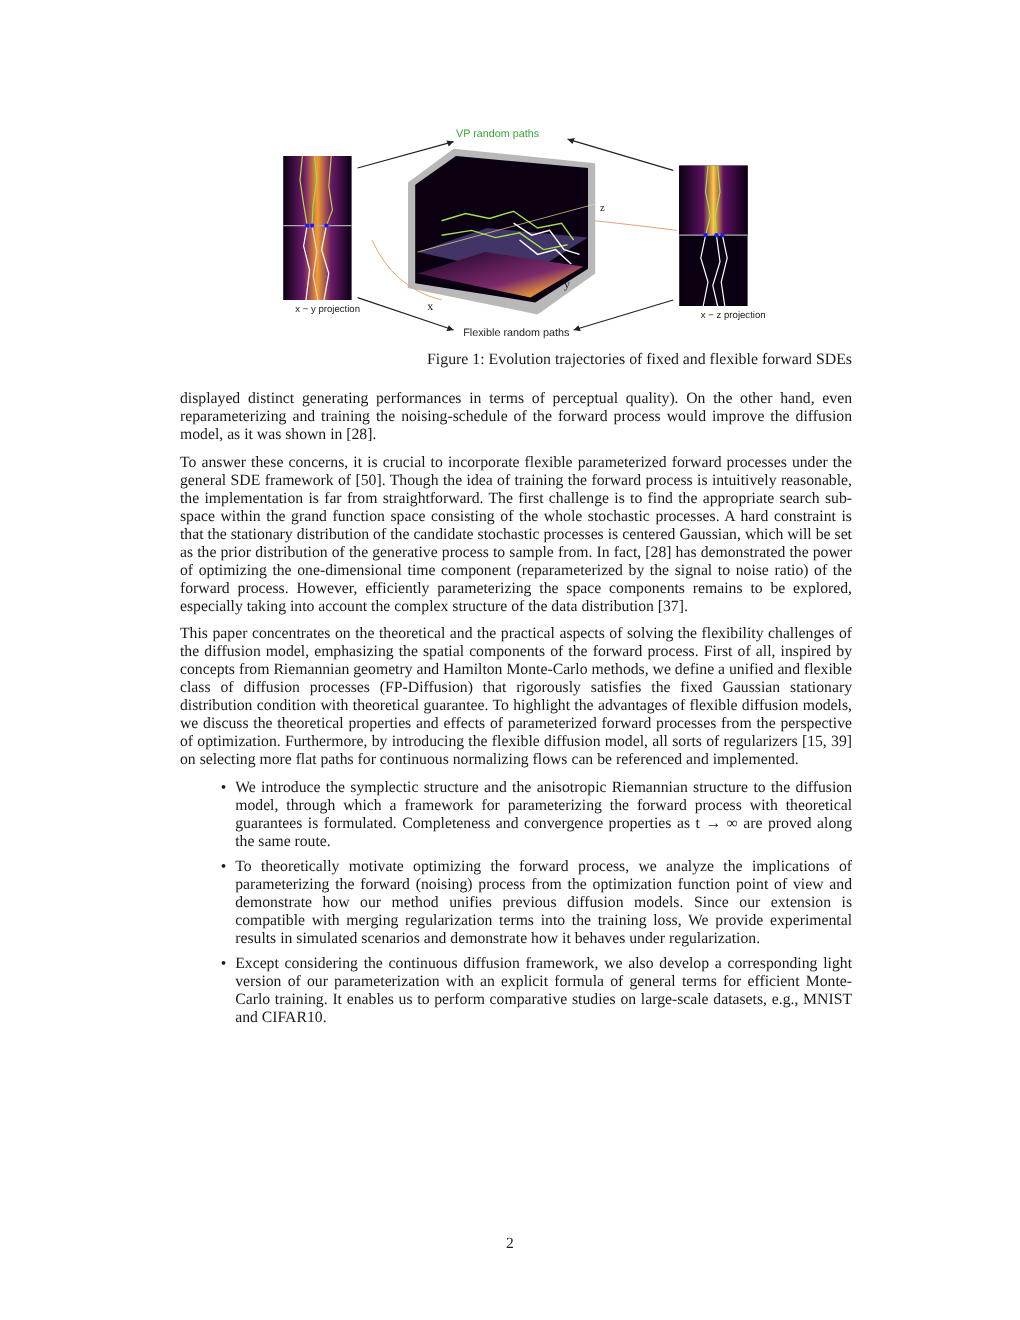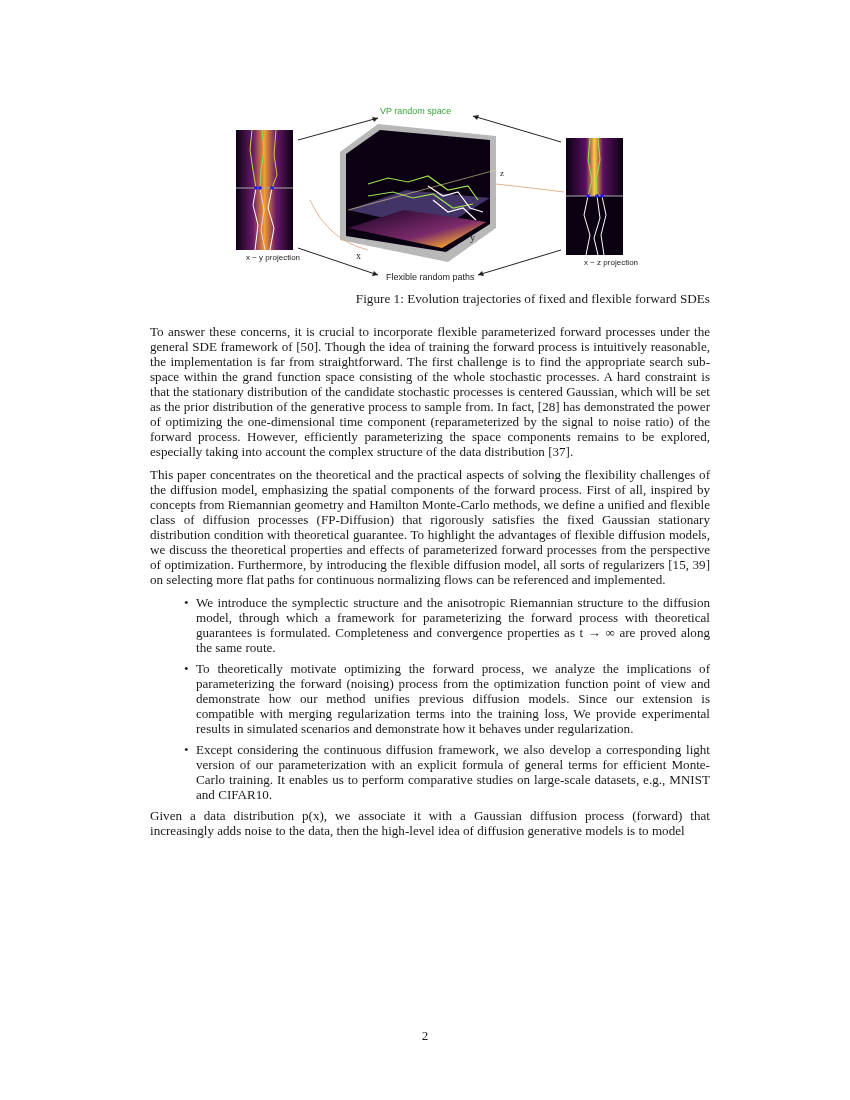--- a/index.html
+++ b/index.html
@@ -85,35 +85,35 @@
     <polygon points="150,18 144,17 146,22" fill="#222"></polygon>
     <line x1="333" y1="42" x2="245" y2="16" stroke="#222" stroke-width="1"></line>
     <polygon points="245,16 251,15 249,20" fill="#222"></polygon>
     <line x1="70" y1="148" x2="150" y2="175" stroke="#222" stroke-width="1"></line>
     <polygon points="150,175 144,176 146,171" fill="#222"></polygon>
     <line x1="333" y1="150" x2="250" y2="175" stroke="#222" stroke-width="1"></line>
     <polygon points="250,175 256,176 254,171" fill="#222"></polygon>
     <path d="M268,84 Q305,88 336,92" fill="none" stroke="#e0a070" stroke-width="0.8"></path>
     <path d="M140,150 Q100,140 82,100" fill="none" stroke="#e0a070" stroke-width="0.8"></path>
   </svg>
-  <span class="fig-label fig-vp" style="left:152px; top:6px;">VP random space</span>
+  <span class="fig-label fig-vp" style="left:152px; top:6px;">VP random paths</span>
   <span class="fig-label fig-flex" style="left:158px; top:172px;">Flexible random paths</span>
   <span class="fig-label" style="left:18px; top:153px;">x − y projection</span>
   <span class="fig-label" style="left:344px; top:158px;margin-left:12px;">x − z projection</span>
   <span class="fig-label" style="left:128px; top:150px; font-family:'Liberation Serif',serif; font-size:10px;">x</span>
   <span class="fig-label" style="left:242px; top:132px; font-family:'Liberation Serif',serif; font-size:10px;">y</span>
   <span class="fig-label" style="left:272px; top:68px; font-family:'Liberation Serif',serif; font-size:9px;">z</span>
 </div>
 
 <div class="caption">Figure 1: Evolution trajectories of fixed and flexible forward SDEs</div>
 
 <div class="body-text">
+  <p>displayed distinct generating performances in terms of perceptual quality). On the other hand, even reparameterizing and training the noising-schedule of the forward process would improve the diffusion model, as it was shown in [28].</p>
   <p>To answer these concerns, it is crucial to incorporate flexible parameterized forward processes under the general SDE framework of [50]. Though the idea of training the forward process is intuitively reasonable, the implementation is far from straightforward. The first challenge is to find the appropriate search sub-space within the grand function space consisting of the whole stochastic processes. A hard constraint is that the stationary distribution of the candidate stochastic processes is centered Gaussian, which will be set as the prior distribution of the generative process to sample from. In fact, [28] has demonstrated the power of optimizing the one-dimensional time component (reparameterized by the signal to noise ratio) of the forward process. However, efficiently parameterizing the space components remains to be explored, especially taking into account the complex structure of the data distribution [37].</p>
   <p>This paper concentrates on the theoretical and the practical aspects of solving the flexibility challenges of the diffusion model, emphasizing the spatial components of the forward process. First of all, inspired by concepts from Riemannian geometry and Hamilton Monte-Carlo methods, we define a unified and flexible class of diffusion processes (FP-Diffusion) that rigorously satisfies the fixed Gaussian stationary distribution condition with theoretical guarantee. To highlight the advantages of flexible diffusion models, we discuss the theoretical properties and effects of parameterized forward processes from the perspective of optimization. Furthermore, by introducing the flexible diffusion model, all sorts of regularizers [15, 39] on selecting more flat paths for continuous normalizing flows can be referenced and implemented.</p>
   <ul class="bullets">
     <li><span class="dot">•</span><span>We introduce the symplectic structure and the anisotropic Riemannian structure to the diffusion model, through which a framework for parameterizing the forward process with theoretical guarantees is formulated. Completeness and convergence properties as t → ∞ are proved along the same route.</span></li>
     <li><span class="dot">•</span><span>To theoretically motivate optimizing the forward process, we analyze the implications of parameterizing the forward (noising) process from the optimization function point of view and demonstrate how our method unifies previous diffusion models. Since our extension is compatible with merging regularization terms into the training loss, We provide experimental results in simulated scenarios and demonstrate how it behaves under regularization.</span></li>
     <li><span class="dot">•</span><span>Except considering the continuous diffusion framework, we also develop a corresponding light version of our parameterization with an explicit formula of general terms for efficient Monte-Carlo training. It enables us to perform comparative studies on large-scale datasets, e.g., MNIST and CIFAR10.</span></li>
   </ul>
-  <p>Given a data distribution p(x), we associate it with a Gaussian diffusion process (forward) that increasingly adds noise to the data, then the high-level idea of diffusion generative models is to model</p>
 </div>
 
 <div class="page-num">2</div>
 
 </body></html>

